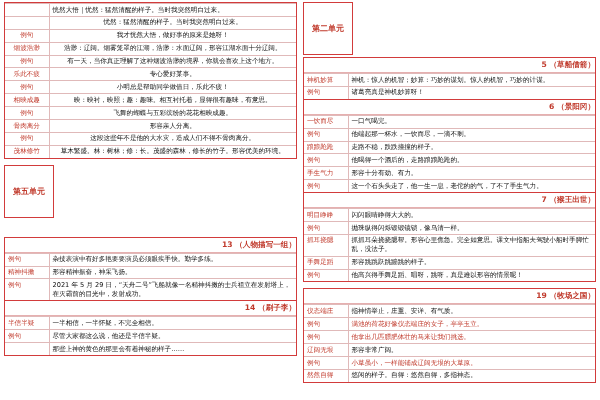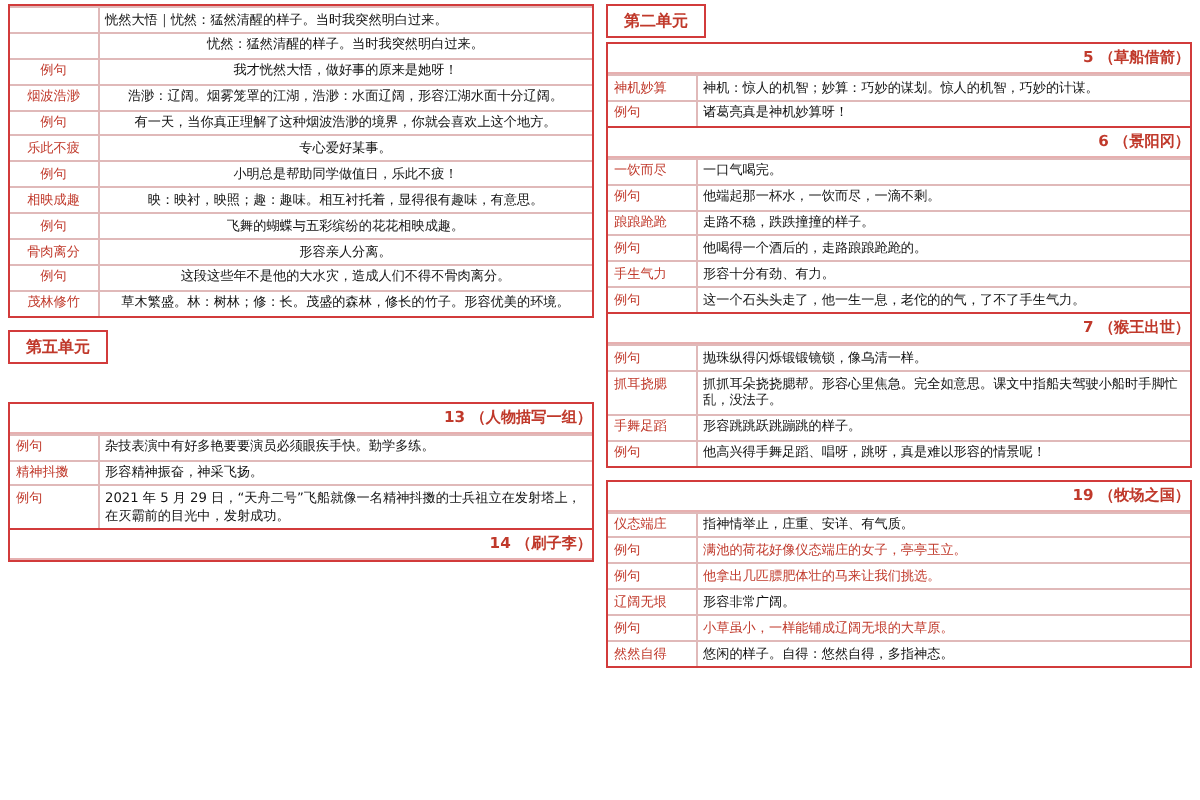--- a/index.html
+++ b/index.html
@@ -31,21 +31,21 @@
     box-sizing:border-box;
     background:#fff;
   }
   .unit-title{
     display:inline-block;
     border:1px solid #d23b3b;
     background:#fff;
     color:#c0392b;
     font-weight:bold;
     font-size:8px;
-    padding:2px 8px;
+    padding:20px 8px;
     margin:0;
   }
   .sec-head{
     text-align:right;
     color:#c0392b;
     font-weight:bold;
     font-size:7.6px;
     padding:2px 0 2px 0;
     border-bottom:1px solid #e6b0b0;
   }
@@ -164,20 +164,40 @@
             <tr>
               <td class="lab">例句</td>
               <td class="val">2021 年 5 月 29 日，“天舟二号”飞船就像一名精神抖擞的士兵祖立在发射塔上，在灭霸前的目光中，发射成功。</td>
             </tr>
           </tbody>
         </table>
         <div class="sec-head" style="border-top:1px solid #d23b3b;">
           <span>14</span>
           <span>（刷子李）</span>
         </div>
+        <table class="t">
+          <colgroup>
+              <col style="width:44px">
+              <col>
+            </colgroup>
+          <tbody>
+            <tr>
+              <td class="lab">半信半疑</td>
+              <td class="val">一半相信，一半怀疑，不完全相信。</td>
+            </tr>
+            <tr>
+              <td class="lab">例句</td>
+              <td class="val">尽管大家都这么说，他还是半信半疑。</td>
+            </tr>
+            <tr class="cut">
+              <td class="lab"></td>
+              <td class="val">那些上神的黄色的那里会有着神秘的样子……</td>
+            </tr>
+          </tbody>
+        </table>
       </div>
     </div>
 
   </div>
 
   <div class="col">
 
     <div>
       <div class="unit-title">第二单元</div>
       <div class="card" style="margin-top:2px;">
@@ -242,20 +262,24 @@
         <div class="sec-head" style="border-top:1px solid #d23b3b;">
           <span>7</span>
           <span>（猴王出世）</span>
         </div>
         <table class="t">
           <colgroup>
               <col style="width:44px">
               <col>
             </colgroup>
           <tbody>
+            <tr>
+              <td class="lab">明目睁睁</td>
+              <td class="val">闪闪眼睛睁得大大的。</td>
+            </tr>
             <tr>
               <td class="lab">例句</td>
               <td class="val">抛珠纵得闪烁锻锻镜锁，像乌清一样。</td>
             </tr>
             <tr>
               <td class="lab">抓耳挠腮</td>
               <td class="val">抓抓耳朵挠挠腮帮。形容心里焦急。完全如意思。课文中指船夫驾驶小船时手脚忙乱，没法子。</td>
             </tr>
             <tr>
               <td class="lab">手舞足蹈</td>

